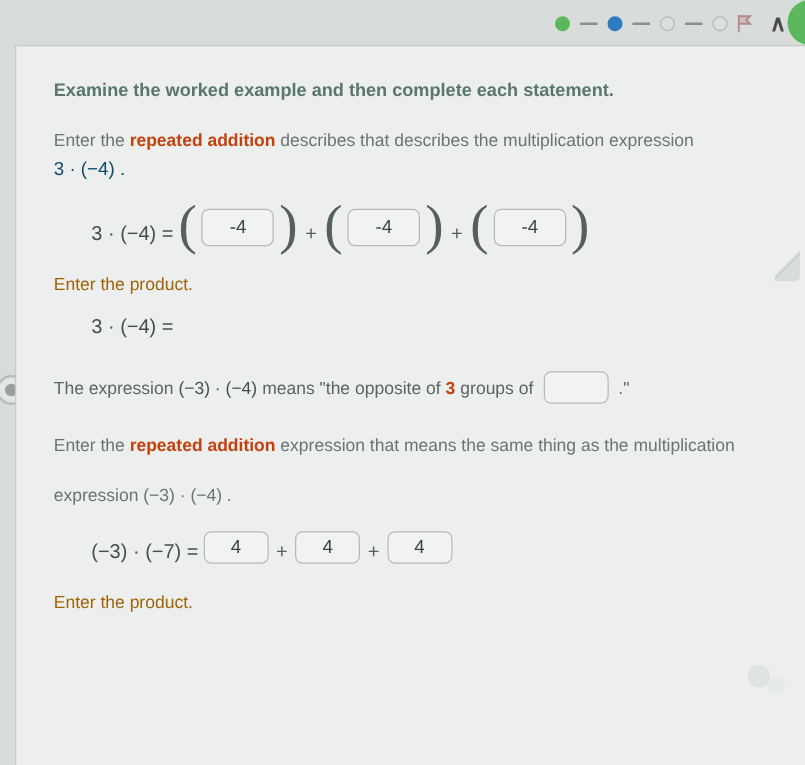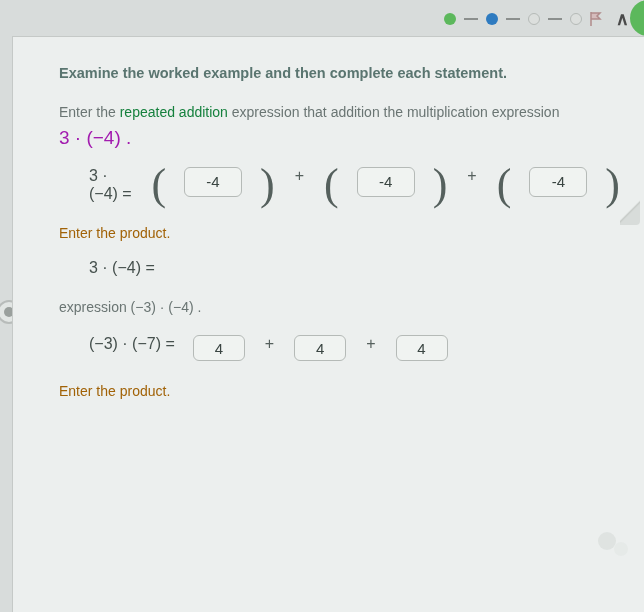--- a/index.html
+++ b/index.html
@@ -56,53 +56,53 @@
     .main-card {
       position: absolute;
       top: 36px;
       left: 12px;
       right: 0;
       bottom: 0;
       background: #ecefee;
       border: 1px solid #c5c9c7;
       border-right: none;
       border-bottom: none;
-      padding: 28px 24px 20px 46px;
+      padding: 28px 24px 20px 30px;
       overflow: hidden;
     }
     .heading {
       color: #5a7570;
       font-weight: bold;
       font-size: 14.5px;
       margin-bottom: 22px;
     }
     .para {
       color: #6a7573;
       font-size: 14px;
       line-height: 1.4;
       margin-bottom: 4px;
     }
     .bold {
-      font-weight: normal;
-      color: #15803d;
+      font-weight: bold;
+      color: #c2410c;
     }
     .expr-line {
-      color: #a21caf;
-      font-size: 19px;
+      color: #0c4a6e;
+      font-size: 15px;
       margin-bottom: 16px;
     }
     .subhead {
       color: #a16207;
       font-size: 14px;
       margin: 22px 0 14px 0;
     }
     .eq-row {
       display: flex;
-      align-items: flex-start;
-      gap: 18px;
+      align-items: flex-end;
+      gap: 4px;
       margin: 18px 0 18px 30px;
       color: #45504d;
       font-size: 16px;
     }
     .eq-row.indent2 {
       margin-left: 30px;
     }
     .big-paren {
       font-size: 44px;
       font-weight: 200;
@@ -214,21 +214,21 @@
 </div>
 <div class="big-green"></div>
 
 <div class="side-circle"></div>
 
 <div class="main-card">
 
   <div class="heading">Examine the worked example and then complete each statement.</div>
 
   <p class="para">
-    <span>Enter the </span><span class="bold">repeated addition</span><span> expression that addition the multiplication expression</span>
+    <span>Enter the </span><span class="bold">repeated addition</span><span> describes that describes the multiplication expression</span>
   </p>
   <p class="expr-line">3 · (−4) .</p>
 
   <div class="eq-row">
     <span>3 · (−4) =</span>
     <span class="big-paren">(</span>
     <span class="input-box">-4</span>
     <span class="big-paren">)</span>
     <span class="op">+</span>
     <span class="big-paren">(</span>
@@ -240,21 +240,33 @@
     <span class="big-paren">)</span>
   </div>
 
   <div class="corner-shade"></div>
 
   <p class="subhead">Enter the product.</p>
   <div class="eq-row indent2">
     <span>3 · (−4) =</span>
   </div>
 
-
+  <div class="sentence-row">
+    <span>The expression </span>
+    <span class="bold" style="font-weight:normal;color:#45504d;">(−3) · (−4)</span>
+    <span> means "the opposite of </span>
+    <span class="bold">3</span>
+    <span> groups of</span>
+    <span class="input-box mini"></span>
+    <span>."</span>
+  </div>
+
+  <p class="para">
+    <span>Enter the </span><span class="bold">repeated addition</span><span> expression that means the same thing as the multiplication</span>
+  </p>
   <p class="para" style="margin-bottom:16px;margin-top:21px;">expression (−3) · (−4) .</p>
 
   <div class="eq-row indent2">
     <span>(−3) · (−7) =</span>
     <span class="input-box mini">4</span>
     <span class="op">+</span>
     <span class="input-box mini">4</span>
     <span class="op">+</span>
     <span class="input-box mini">4</span>
   </div>

